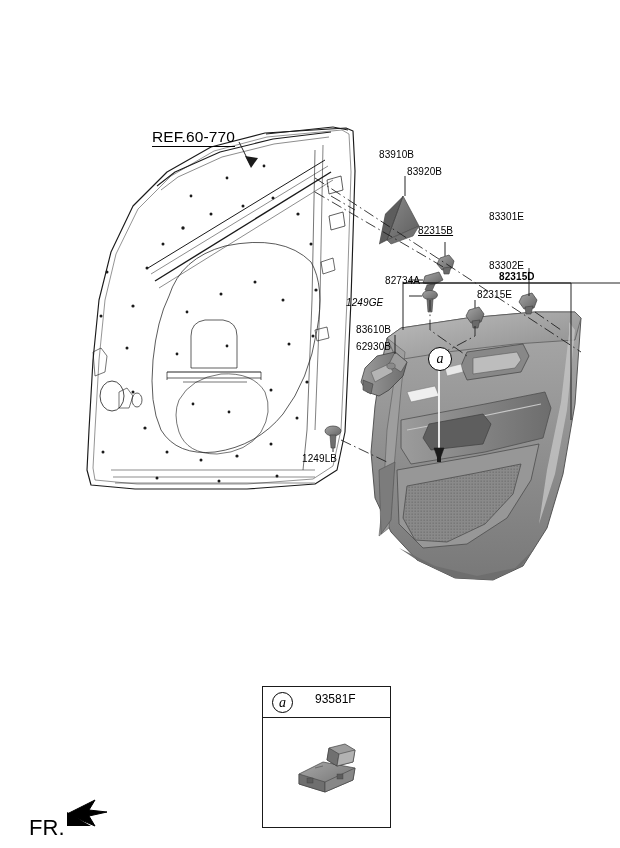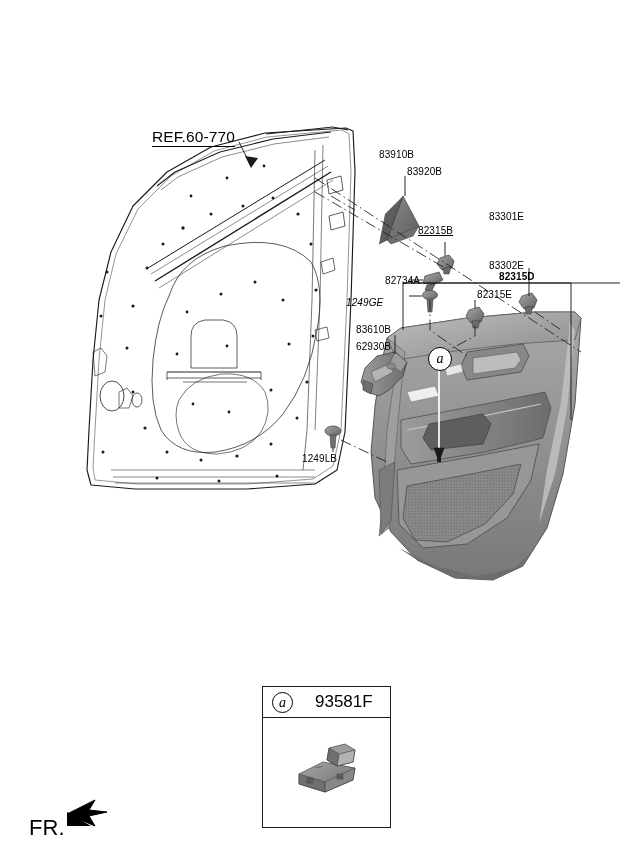--- a/index.html
+++ b/index.html
@@ -10,21 +10,21 @@
   .lbl{position:absolute;font-size:10px;letter-spacing:.1px;white-space:nowrap;
        font-family:"Liberation Sans",sans-serif;color:#000;line-height:17px;}
   .lbl.ref{font-size:15.5px;}
   .lbl.ref u{text-decoration:none;border-bottom:1.6px solid #000;padding-bottom:1px;}
   .lbl.fr{font-size:22px;font-weight:400;margin-top:7px;}
   .inset{position:absolute;border:1.6px solid #1a1a1a;background:#fff;}
   .inset-head{position:relative;height:30px;border-bottom:1.6px solid #1a1a1a;}
   .inset-head .circ{position:absolute;left:9px;top:5px;width:19px;height:19px;
        border:1.5px solid #000;border-radius:50%;font-size:14px;text-align:center;
        line-height:19px;font-family:"Liberation Serif",serif;font-style:italic;}
-  .inset-head .pn{position:absolute;left:52px;top:5px;font-size:17px;}
+  .inset-head .pn{position:absolute;left:52px;top:5px;font-size:12px;}
   .inset-body{position:relative;height:100%;}
   .callout-a{position:absolute;width:22px;height:22px;border:1.4px solid #000;
        border-radius:50%;background:#fff;font-size:14px;text-align:center;line-height:22px;
        font-family:"Liberation Serif",serif;font-style:italic;}
 </style>
 </head>
 <body>
 
 <div id="stage">
 

